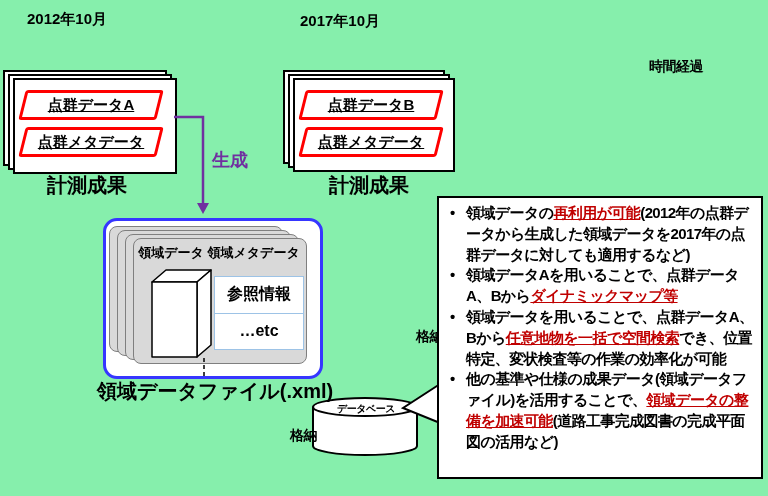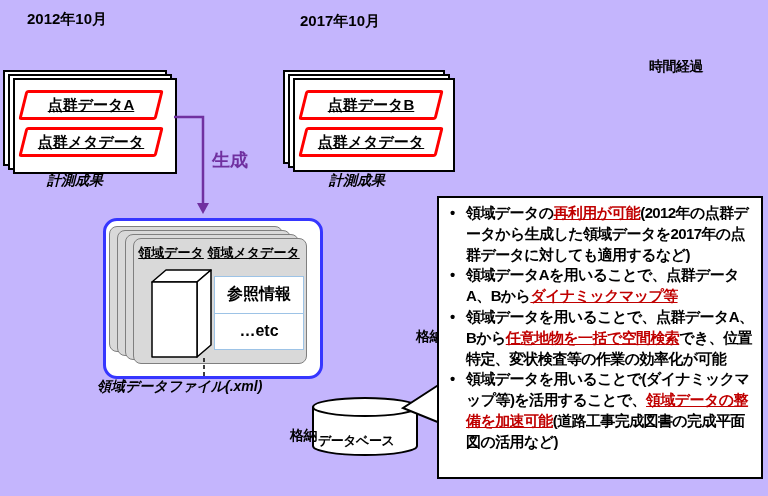--- a/index.html
+++ b/index.html
@@ -1,52 +1,52 @@
 <!DOCTYPE html>
 <html><head>
 <meta charset="utf-8">
 <style>
   html,body{margin:0;padding:0;background:#fff;}
   #canvas{
-    position:relative;width:768px;height:496px;background:#c4b5fd;overflow:hidden;
+    position:relative;width:768px;height:496px;background:#86efac;overflow:hidden;
     font-family:"Liberation Sans","DejaVu Sans",sans-serif;color:#000;
   }
   .abs{position:absolute;}
   .date-label{font-size:15px;font-weight:bold;letter-spacing:0px;z-index:6;}
   .small-label{font-size:14px;font-weight:bold;letter-spacing:-0.5px;z-index:6;padding-left:44px;}
 
   
   .sheet{position:absolute;background:#fff;border:2px solid #000;z-index:2;}
   .para{position:absolute;height:30px;z-index:3;}
   .para .shape{position:absolute;inset:0;border:3px solid #ff0000;border-radius:3px;
       transform:skewX(-14deg);background:#fff;}
   .para .txt{position:absolute;inset:0;display:flex;align-items:center;justify-content:center;
       font-size:15px;font-weight:bold;text-decoration:underline;letter-spacing:0px;}
-  .caption{font-size:14px;font-weight:bold;z-index:6;font-style:italic;}
+  .caption{font-size:20px;font-weight:bold;z-index:6;}
 
   
   .gen-label{font-size:18px;font-weight:bold;color:#7030A0;z-index:6;}
 
   
   .blue-box{position:absolute;left:103px;top:218px;width:214px;height:155px;
       background:#fff;border:3.5px solid #3636ff;border-radius:14px;z-index:1;}
   .gray-card{position:absolute;background:#d9d9d9;border:1.5px solid #7f7f7f;
       border-radius:8px;width:172px;height:124px;z-index:2;}
   .card-header{position:absolute;left:133px;top:244px;width:172px;text-align:center;
       font-size:13px;font-weight:bold;z-index:4;white-space:nowrap;}
-  .card-header span{text-decoration:underline;text-align:center;}
+  .card-header span{text-align:center;}
   .info-table{position:absolute;left:214px;top:276px;width:88px;height:72px;
       background:#fff;border:1.5px solid #9dc3e6;z-index:4;display:flex;flex-direction:column;}
   .info-row{flex:1;display:flex;align-items:center;justify-content:center;
       font-size:16px;font-weight:bold;border-bottom:1.5px solid #9dc3e6;}
   .info-row:last-child{border-bottom:none;}
 
   
-  .db-label{position:absolute;left:318px;top:432px;width:96px;
-      font-size:13px;font-weight:bold;z-index:6;letter-spacing:-0.5px;}
+  .db-label{position:absolute;left:318px;top:402px;width:96px;text-align:center;
+      font-size:10px;font-weight:bold;z-index:6;letter-spacing:-0.5px;}
 
   
   .callout{position:absolute;left:437px;top:196px;width:326px;height:283px;
       background:#fff;border:2.5px solid #000;z-index:10;box-sizing:border-box;
       padding:5px 4px 4px 6px;}
   .callout ul{margin:0;padding:0;list-style:none;}
   .callout li{position:relative;padding-left:21px;font-size:15px;font-weight:bold;
       line-height:20.8px;letter-spacing:-0.6px;}
   .callout li .dot{position:absolute;left:5px;top:0;}
   .callout .seg-r{color:#c00000;text-decoration:underline;}
@@ -134,17 +134,17 @@
     <polygon points="440,384 403,408 440,423" fill="#fff" stroke="#000" stroke-width="2"></polygon>
   </svg>
 
   <div class="db-label">データベース</div>
 
   <div class="callout">
     <ul id="callout-list">
         <li><span class="dot">•</span><span class="seg-n">領域データの</span><span class="seg-r">再利用が可能</span><span class="seg-n">(2012年の点群データから生成した領域データを2017年の点群データに対しても適用するなど)</span></li>
         <li><span class="dot">•</span><span class="seg-n">領域データAを用いることで、点群データA、Bから</span><span class="seg-r">ダイナミックマップ等</span></li>
         <li><span class="dot">•</span><span class="seg-n">領域データを用いることで、点群データA、Bから</span><span class="seg-r">任意地物を一括で空間検索</span><span class="seg-n">でき、位置特定、変状検査等の作業の効率化が可能</span></li>
-        <li><span class="dot">•</span><span class="seg-n">領域データを用いることで(ダイナミックマップ等)を活用することで、</span><span class="seg-r">領域データの整備を加速可能</span><span class="seg-n">(道路工事完成図書の完成平面図の活用など)</span></li>
+        <li><span class="dot">•</span><span class="seg-n">他の基準や仕様の成果データ(領域データファイル)を活用することで、</span><span class="seg-r">領域データの整備を加速可能</span><span class="seg-n">(道路工事完成図書の完成平面図の活用など)</span></li>
       </ul>
   </div>
 
 </div>
 
 </body></html>

